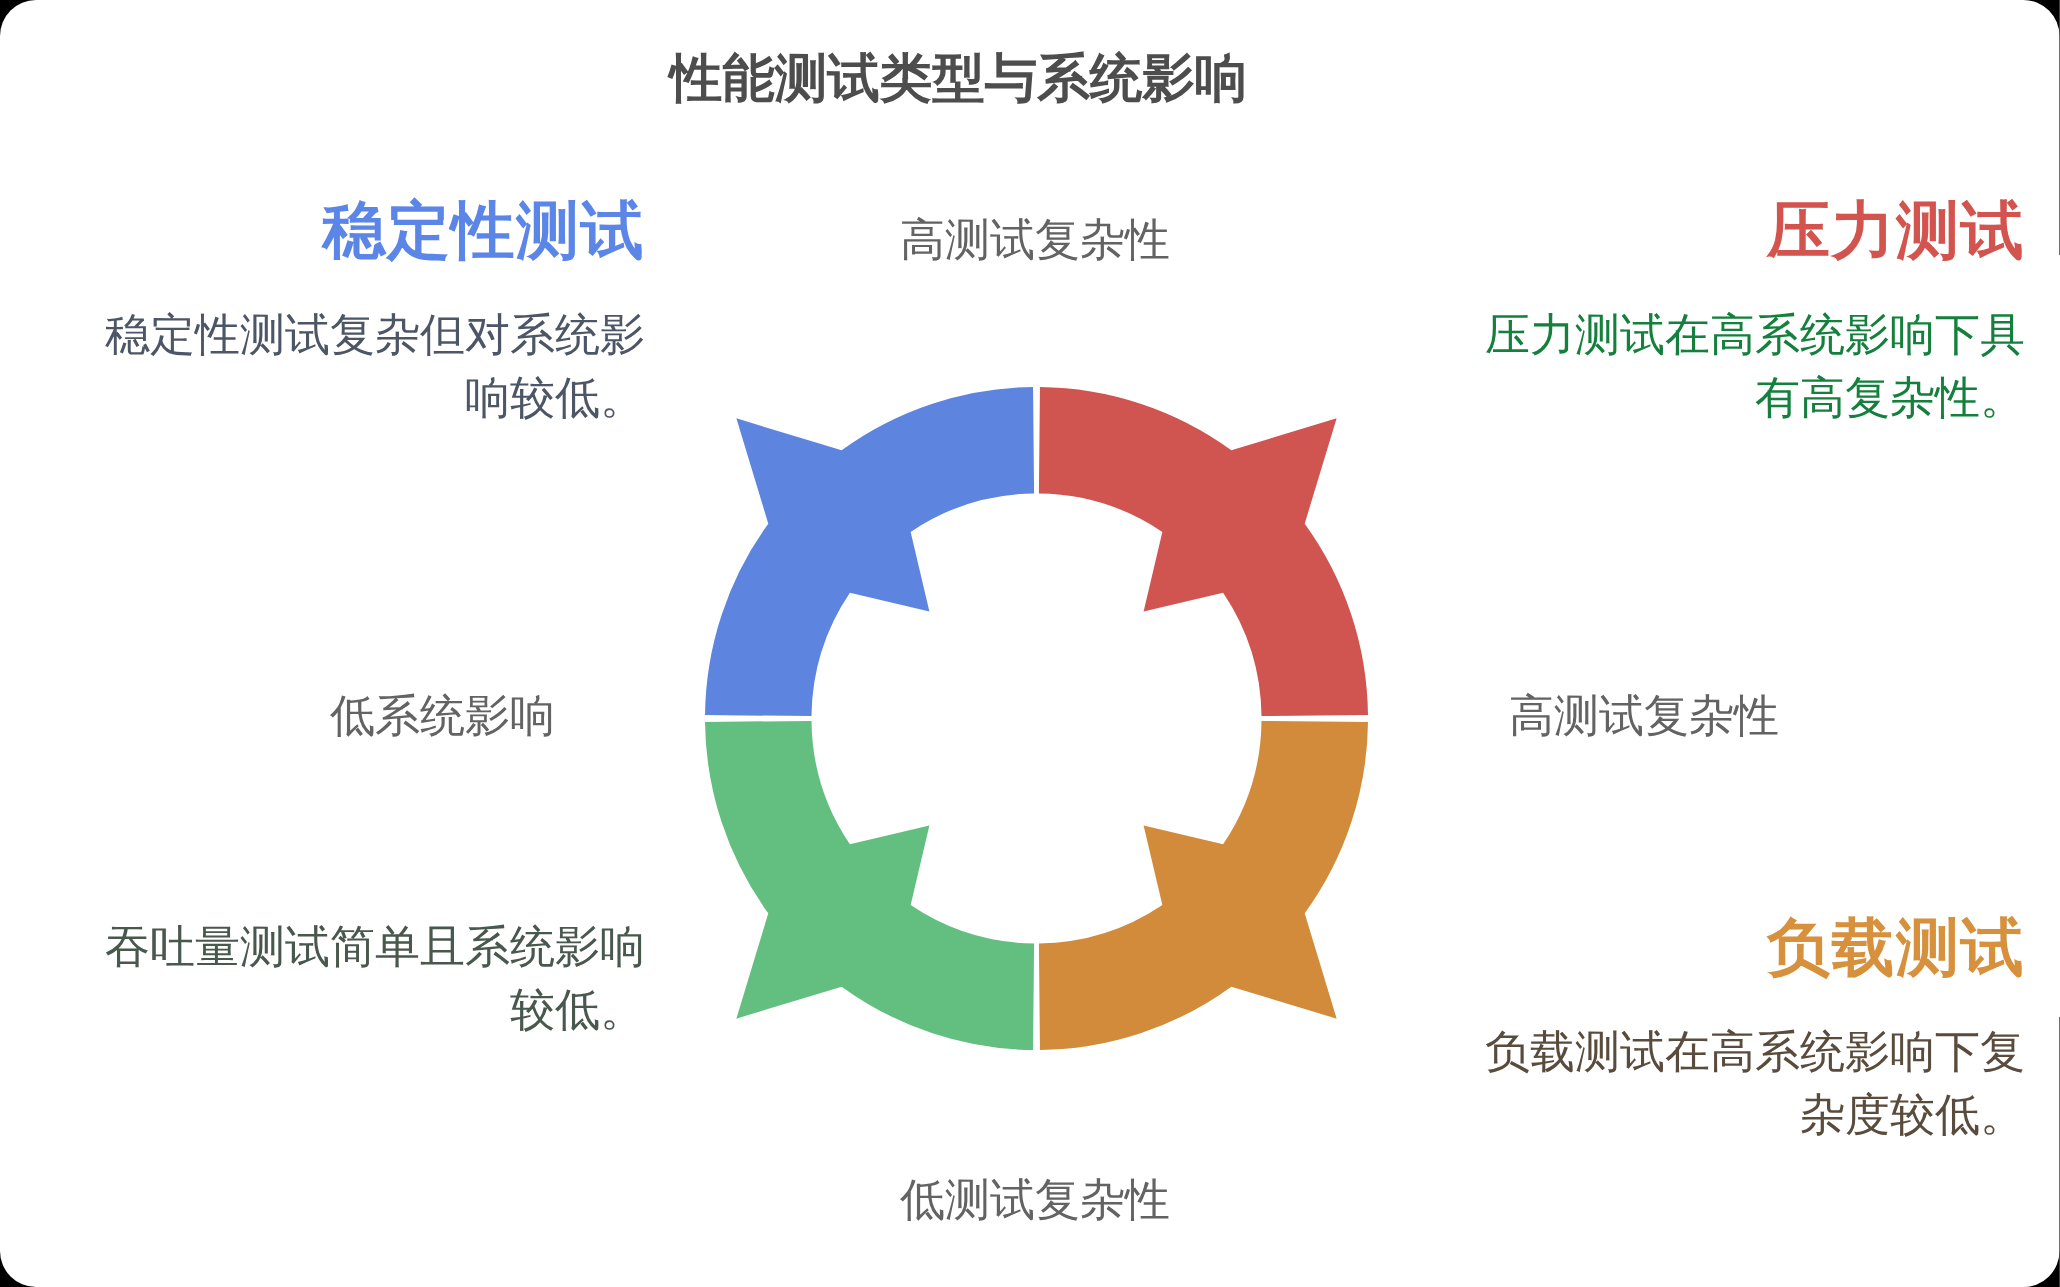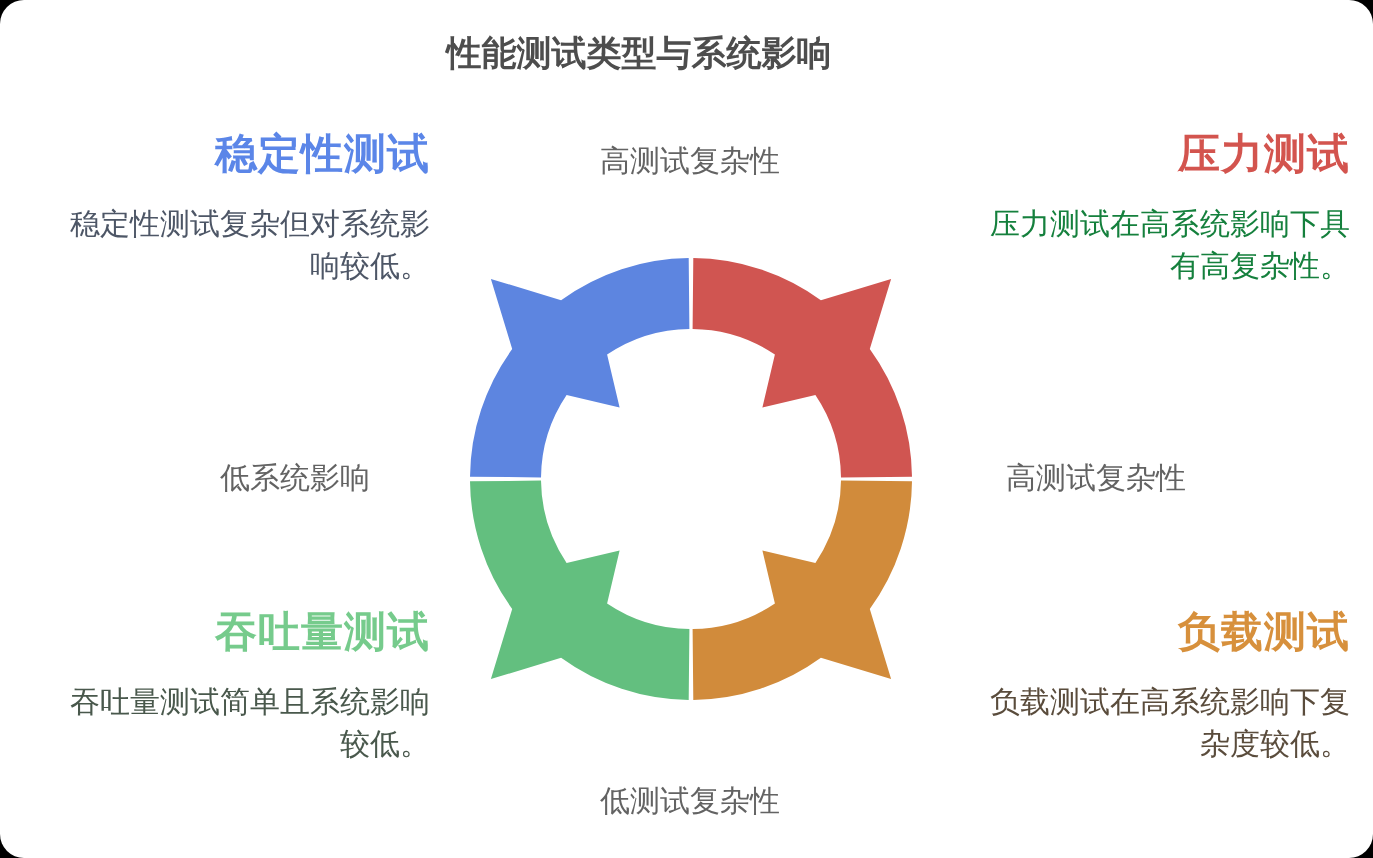--- a/index.html
+++ b/index.html
@@ -38,21 +38,20 @@
       <h2 style="color: rgb(91, 134, 232);">稳定性测试</h2>
       <p style="color: rgb(77, 86, 102);">稳定性测试复杂但对系统影响较低。</p>
     </div>
 
     <div class="quad quad-tr">
       <h2 style="color: rgb(211, 84, 78);">压力测试</h2>
       <p style="color: #15803d;">压力测试在高系统影响下具有高复杂性。</p>
     </div>
 
     <div class="quad quad-bl">
-      <h2 style="color: rgb(118, 203, 140);">吞吐量测试</h2>
       <p style="color: rgb(73, 88, 76); text-align: right;">吞吐量测试简单且系统影响较低。</p>
     </div>
 
     <div class="quad quad-br">
       <h2 style="color: rgb(215, 144, 60);">负载测试</h2>
       <p style="color: rgb(90, 76, 60);">负载测试在高系统影响下复杂度较低。</p>
     </div>
 
     <svg class="ring" viewBox="0 0 580 580">
       <path d="M287.7 69.0 A221 221 0 0 0 160.1 111.2 L89.9 89.9 L111.2 160.1

